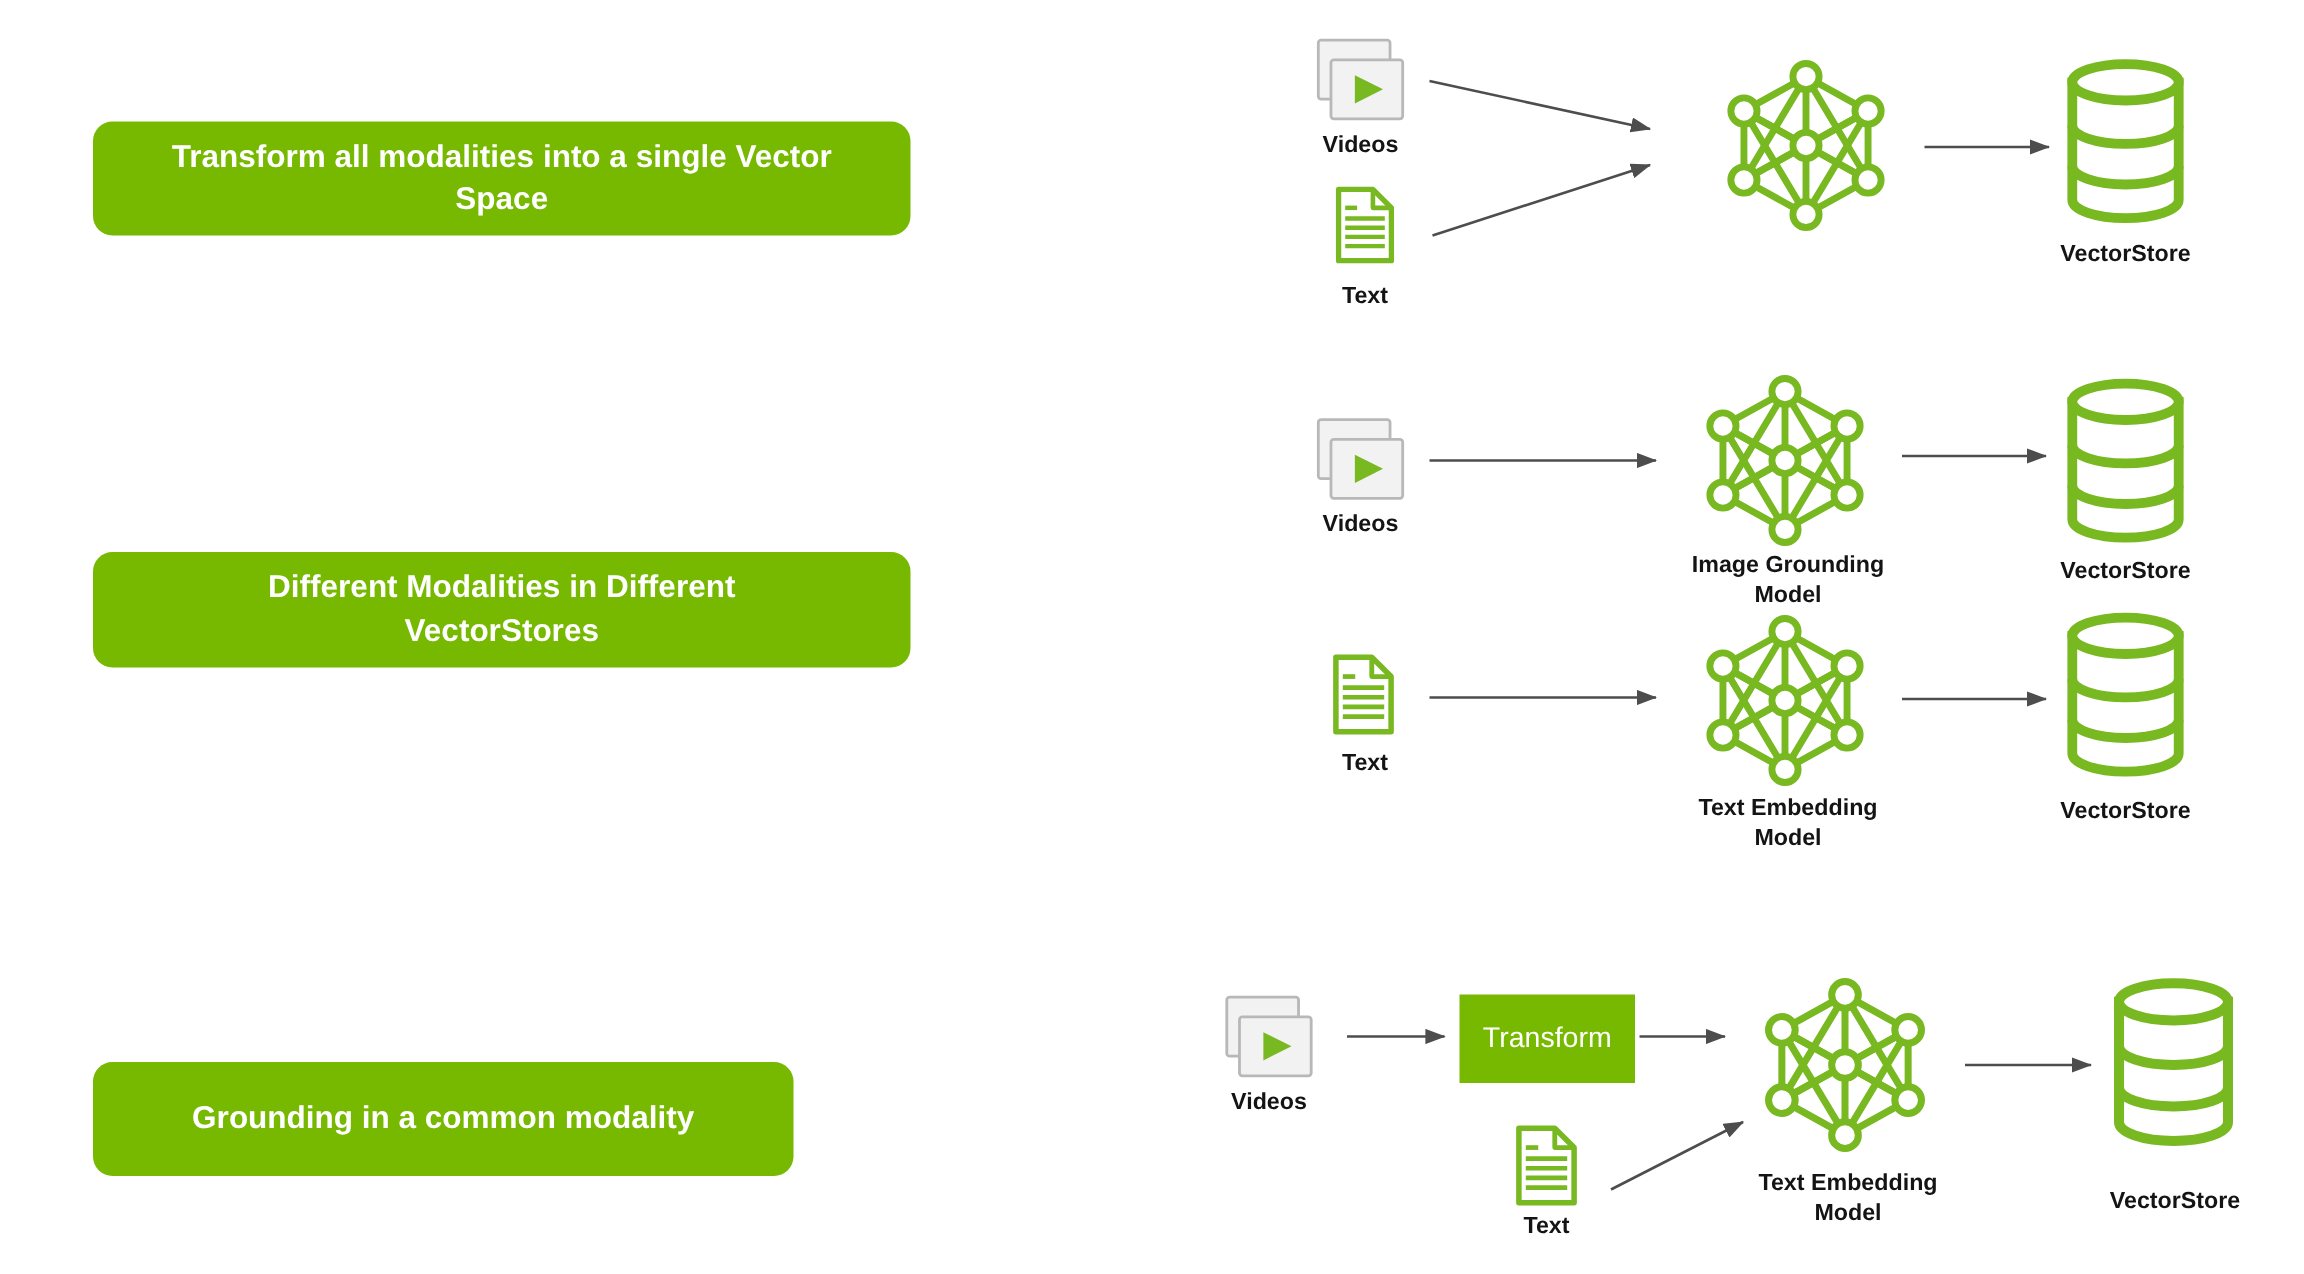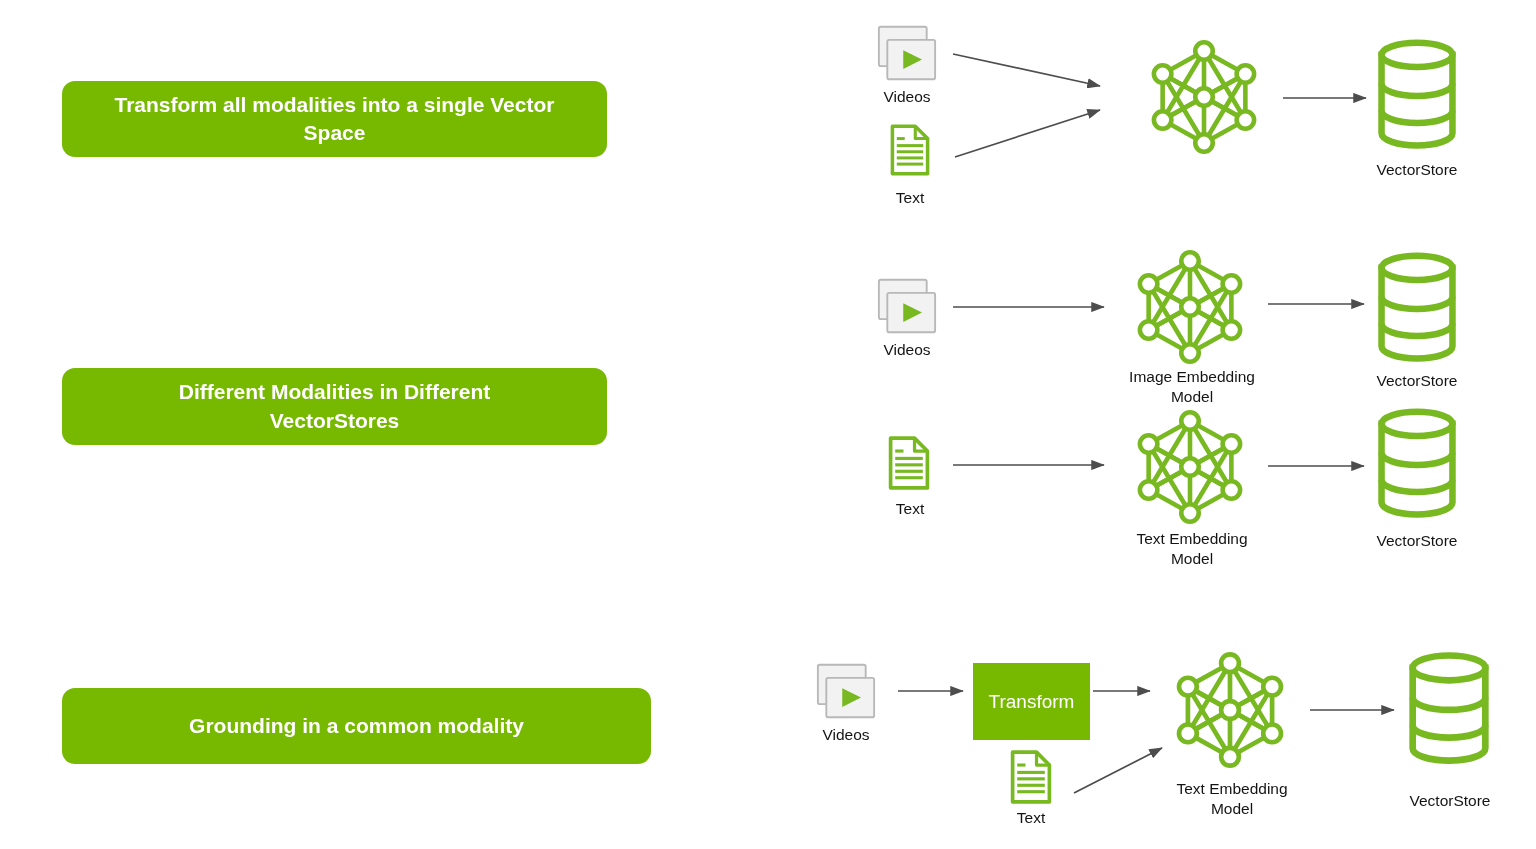--- a/index.html
+++ b/index.html
@@ -14,21 +14,21 @@
   body{background:#ffffff;font-family:"Liberation Sans",sans-serif}
   #canvas{position:relative;width:1536px;height:849px;background:#ffffff;overflow:hidden}
   .headline{
     position:absolute;background:var(--box-green);border-radius:13px;
     color:#fff;font-weight:bold;font-size:21px;line-height:1.35;
     display:flex;align-items:center;justify-content:center;text-align:center;
     white-space:pre-line;padding:0 16px;
   }
   .lbl{
     position:absolute;color:var(--label-color);font-size:15.5px;line-height:1.28;
-    text-align:center;white-space:pre-line;
+    text-align:center;white-space:pre-line;font-weight:bold;
   }
   .icon{position:absolute;overflow:visible;display:block}
   .overlay{position:absolute;left:0;top:0}
   .arrow{stroke:var(--arrow-gray);stroke-width:1.7;fill:none}
   .arrowhead{fill:var(--arrow-gray)}
   .transform-box{
     position:absolute;background:var(--box-green);color:#fff;font-size:19px;
     display:flex;align-items:center;justify-content:center;text-align:center;
   }
   .vid-rect{fill:var(--video-fill);stroke:var(--video-border);stroke-width:2}
@@ -147,21 +147,21 @@
 VectorStores</div>
 
   <svg class="icon" style="left:877px;top:277px;width:60px;height:58px">
       <use href="#sym-videos"></use>
     </svg>
   <div class="lbl" style="left:867px;top:340px;width:80px">Videos</div>
 
   <svg class="icon" style="left:1133px;top:250px;width:114px;height:114px">
       <use href="#sym-net"></use>
     </svg>
-  <div class="lbl" style="left:1107px;top:367px;width:170px">Image Embedding
+  <div class="lbl" style="left:1107px;top:367px;width:170px">Image Grounding
 Model</div>
 
   <svg class="icon" style="left:1375px;top:250px;width:84px;height:116px">
       <use href="#sym-cyl"></use>
     </svg>
   <div class="lbl" style="left:1369px;top:371px;width:96px">VectorStore</div>
 
   <svg class="icon" style="left:886px;top:434px;width:46px;height:58px">
       <use href="#sym-doc"></use>
     </svg>
@@ -171,28 +171,28 @@
       <use href="#sym-net"></use>
     </svg>
   <div class="lbl" style="left:1107px;top:529px;width:170px">Text Embedding
 Model</div>
 
   <svg class="icon" style="left:1375px;top:406px;width:84px;height:116px">
       <use href="#sym-cyl"></use>
     </svg>
   <div class="lbl" style="left:1369px;top:531px;width:96px">VectorStore</div>
 
-  <div class="headline" style="left:62px;top:688px;width:589px;height:76px">Grounding in a common modality</div>
+  <div class="headline" style="left:62px;top:708px;width:467px;height:76px">Grounding in a common modality</div>
 
   <svg class="icon" style="left:816px;top:662px;width:60px;height:58px">
       <use href="#sym-videos"></use>
     </svg>
   <div class="lbl" style="left:806px;top:725px;width:80px">Videos</div>
 
-  <div class="transform-box" style="left:973px;top:663px;width:117px;height:77px">Transform</div>
+  <div class="transform-box" style="left:973px;top:663px;width:117px;height:59px">Transform</div>
 
   <svg class="icon" style="left:1008px;top:748px;width:46px;height:58px">
       <use href="#sym-doc"></use>
     </svg>
   <div class="lbl" style="left:991px;top:808px;width:80px">Text</div>
 
   <svg class="icon" style="left:1172px;top:652px;width:116px;height:116px">
       <use href="#sym-net"></use>
     </svg>
   <div class="lbl" style="left:1147px;top:779px;width:170px">Text Embedding

